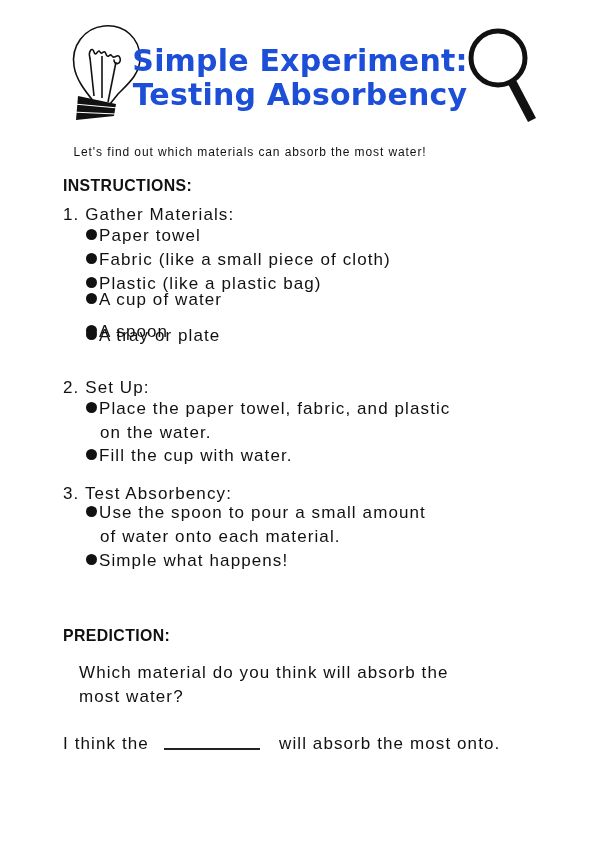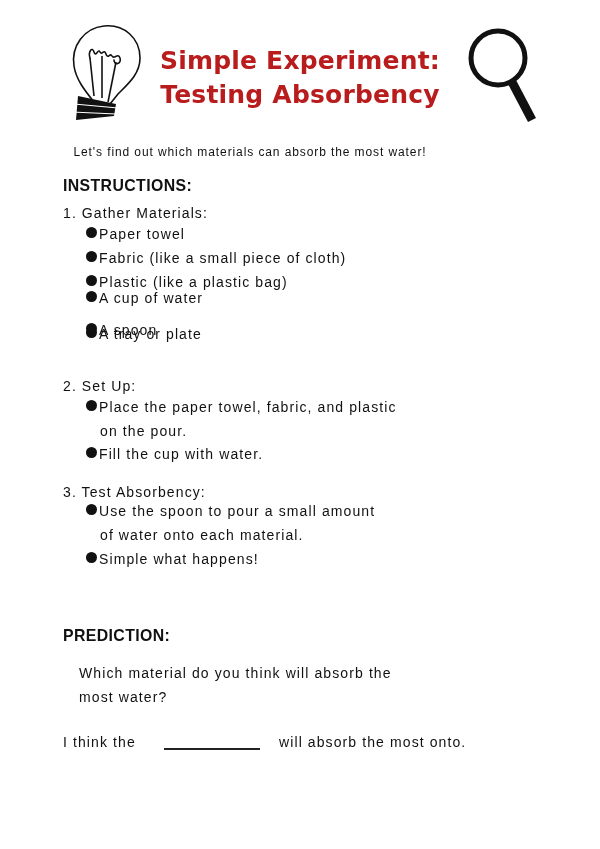--- a/index.html
+++ b/index.html
@@ -6,42 +6,42 @@
     html, body { width: 600px; height: 849px; background: #ffffff; overflow: hidden; }
     body { position: relative; font-family: "DejaVu Sans", sans-serif; color: #111111; }
 
     .bulb { position: absolute; left: 64px; top: 22px; width: 84px; height: 100px; }
     .magnifier { position: absolute; left: 462px; top: 24px; width: 84px; height: 104px; }
 
     .title {
       position: absolute; left: 0; width: 600px; top: 44px;
       text-align: center;
       font-family: "DejaVu Sans", sans-serif; font-weight: bold;
-      font-size: 25px; line-height: 34px; letter-spacing: 0.2px;
-      color: #b91c1c;
+      font-size: 30px; line-height: 34px; letter-spacing: 0.2px;
+      color: #1d4ed8;
     }
     .title div { white-space: nowrap; }
 
     .subtitle {
       position: absolute; left: 0; width: 500px; top: 145px;
       text-align: center;
       font-family: "Liberation Sans", sans-serif;
       font-size: 12px; letter-spacing: 0.9px; color: #111111;
     }
 
     .section-heading {
       position: absolute; left: 63px;
       font-family: "Liberation Sans", sans-serif; font-weight: bold;
       font-size: 16.5px; letter-spacing: 0.4px; color: #111111;
       transform: scaleX(0.96); transform-origin: left;
     }
 
     .body-text {
       font-family: "Liberation Sans", sans-serif;
-      font-size: 14px; letter-spacing: 1.1px; color: #111111;
+      font-size: 17px; letter-spacing: 1.1px; color: #111111;
       white-space: nowrap;
     }
 
     .step-title { position: absolute; left: 63px; }
     .bullet-line { position: absolute; left: 86px; }
     .bullet-line .dot {
       display: inline-block; width: 11px; height: 11px; border-radius: 50%;
       background: #111111; margin-right: 2px; vertical-align: 1px;
     }
     .cont-line { position: absolute; left: 100px; }
@@ -85,21 +85,21 @@
 <div class="body-text step-title" style="top:205px;">1. Gather Materials:</div>
 <div class="body-text bullet-line" style="top:226px;"><span class="dot"></span><span>Paper towel</span></div>
 <div class="body-text bullet-line" style="top:250px;"><span class="dot"></span><span>Fabric (like a small piece of cloth)</span></div>
 <div class="body-text bullet-line" style="top:274px;"><span class="dot"></span><span>Plastic (like a plastic bag)</span></div>
 <div class="body-text bullet-line" style="top:290px;text-align:center;"><span class="dot"></span><span>A cup of water</span></div>
 <div class="body-text bullet-line" style="top:322px;"><span class="dot"></span><span>A spoon</span></div>
 <div class="body-text bullet-line" style="top:326px;text-align:center;"><span class="dot"></span><span>A tray or plate</span></div>
 
 <div class="body-text step-title" style="top:378px;">2. Set Up:</div>
 <div class="body-text bullet-line" style="top:399px;"><span class="dot"></span><span>Place the paper towel, fabric, and plastic</span></div>
-<div class="body-text cont-line" style="top:423px;">on the pour.</div>
+<div class="body-text cont-line" style="top:423px;">on the water.</div>
 <div class="body-text bullet-line" style="top:446px;"><span class="dot"></span><span>Fill the cup with water.</span></div>
 
 <div class="body-text step-title" style="top:484px;">3. Test Absorbency:</div>
 <div class="body-text bullet-line" style="top:503px;"><span class="dot"></span><span>Use the spoon to pour a small amount</span></div>
 <div class="body-text cont-line" style="top:527px;">of water onto each material.</div>
 <div class="body-text bullet-line" style="top:551px;"><span class="dot"></span><span>Simple what happens!</span></div>
 
 <div class="section-heading" style="top:626px;">PREDICTION:</div>
 
 <div class="body-text prediction-question">

